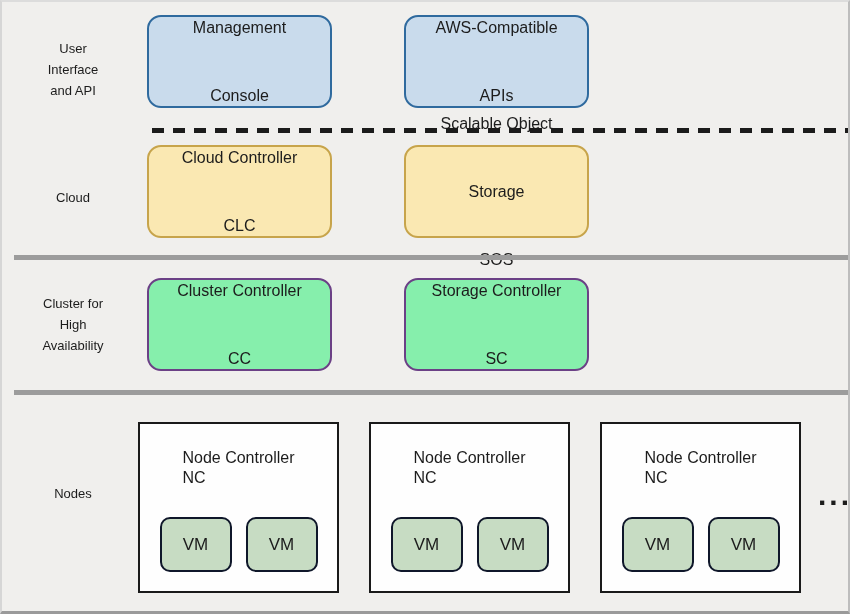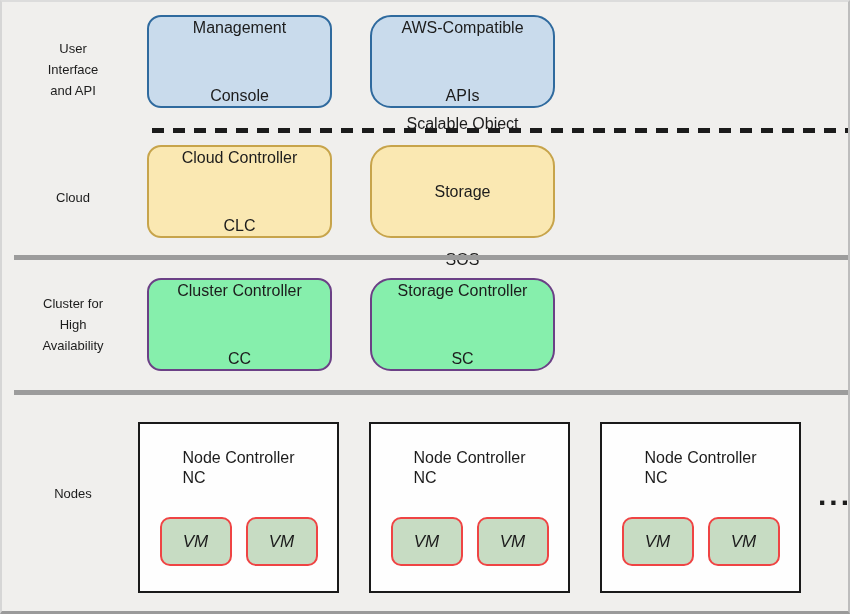--- a/index.html
+++ b/index.html
@@ -38,21 +38,21 @@
     justify-content: center;
     text-align: center;
     font-size: 16px;
     line-height: 20px;
     gap: 48px;
   }
   .box.blue   { background: #c9dbec; border-color: #2f6a9e; }
   .box.yellow { background: #fae8b2; border-color: #c7a44b; }
   .box.purple { background: #86efac; border-color: #6b4086; }
   .col1 { left: 145px; }
-  .col2 { left: 368px; border-radius: 21px; }
+  .col2 { left: 402px; }
   .dashed-line {
     position: absolute;
     left: 150px;
     right: 0;
     top: 126px;
     height: 5px;
     background: repeating-linear-gradient(90deg, #1b1b1b 0 12px, transparent 12px 21px);
   }
   .separator {
     position: absolute;
@@ -75,30 +75,29 @@
     padding-top: 24px;
   }
   .node-title {
     font-size: 16px;
     line-height: 20px;
     text-align: left;
   }
   .vm-row { display: flex; gap: 14px; margin-top: 29px; }
   .vm-box {
     width: 72px;
-    height: 49px;
+    height: 55px;
     box-sizing: border-box;
     background: #c7dcc3;
-    border: 2px solid #ef4444;
+    border: 2px solid #0f172a;
     border-radius: 10px;
     display: flex;
     align-items: center;
     justify-content: center;
     font-size: 17px;
-    font-style: italic;
   }
   .ellipsis {
     position: absolute;
     left: 816px;
     top: 476px;
     font-size: 30px;
     font-weight: bold;
     letter-spacing: 3px;
   }
 </style>

